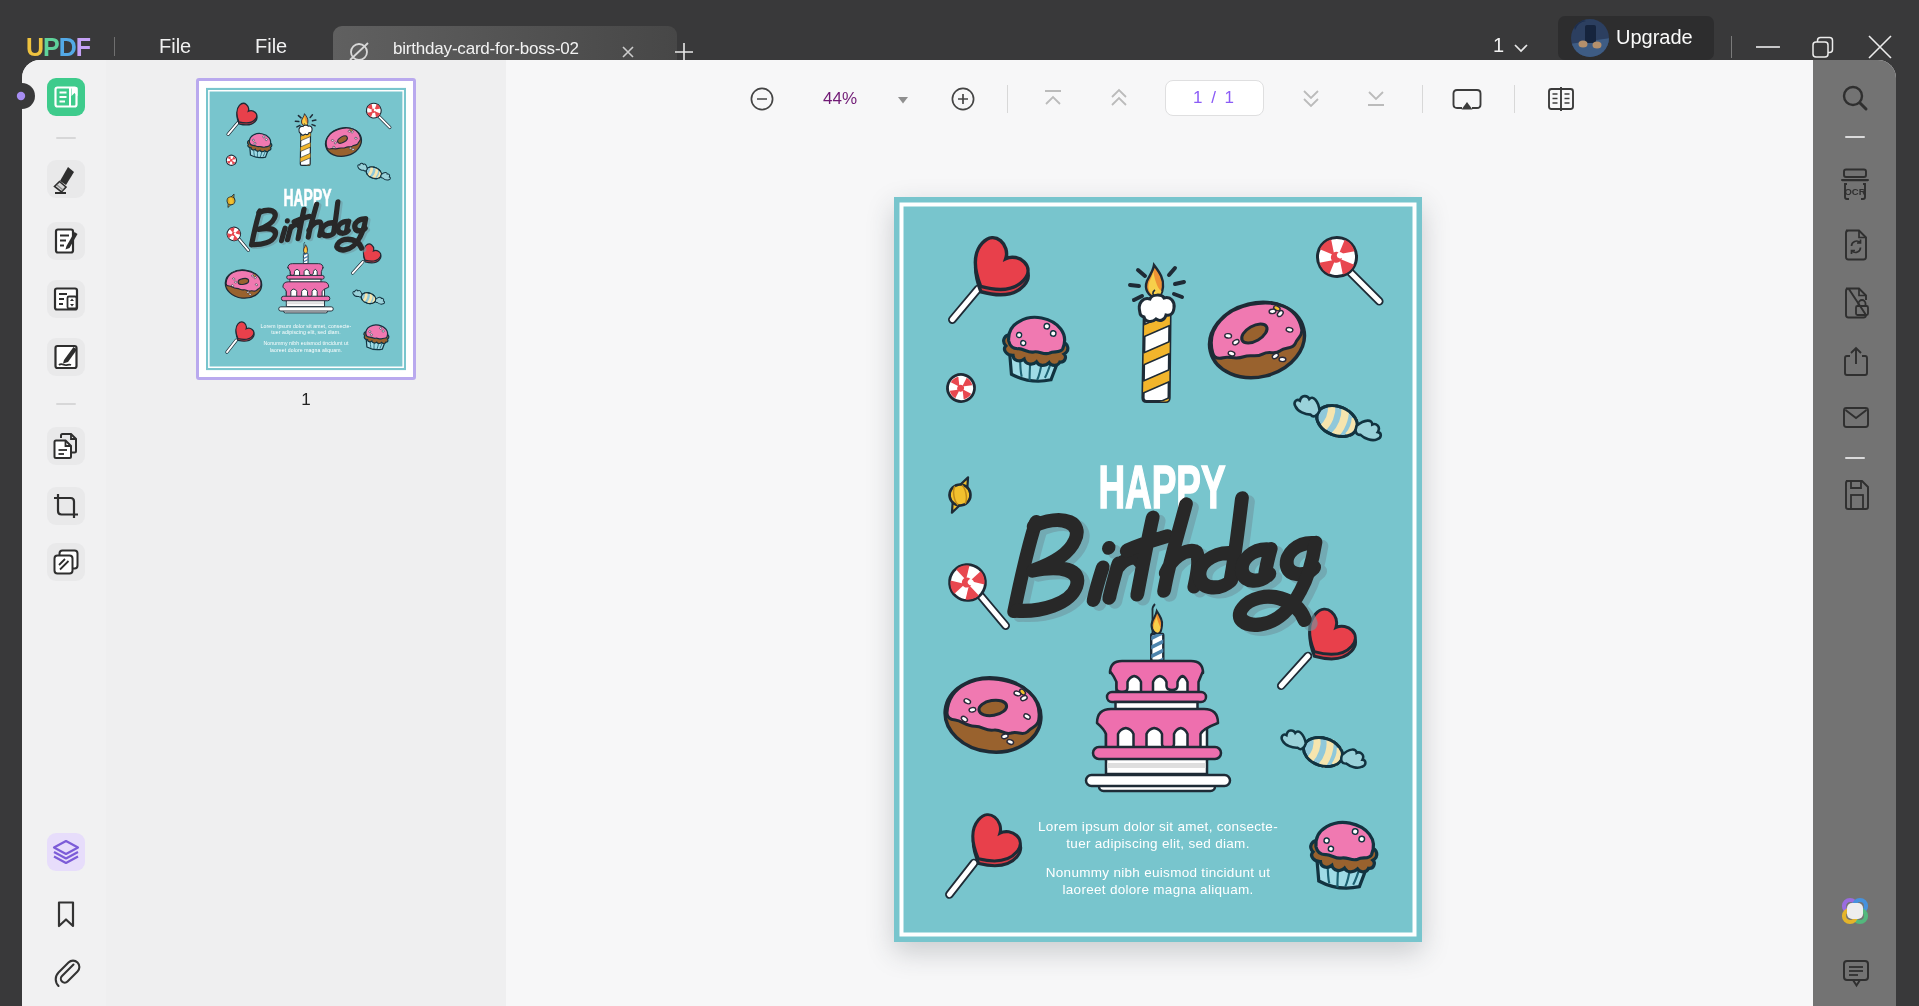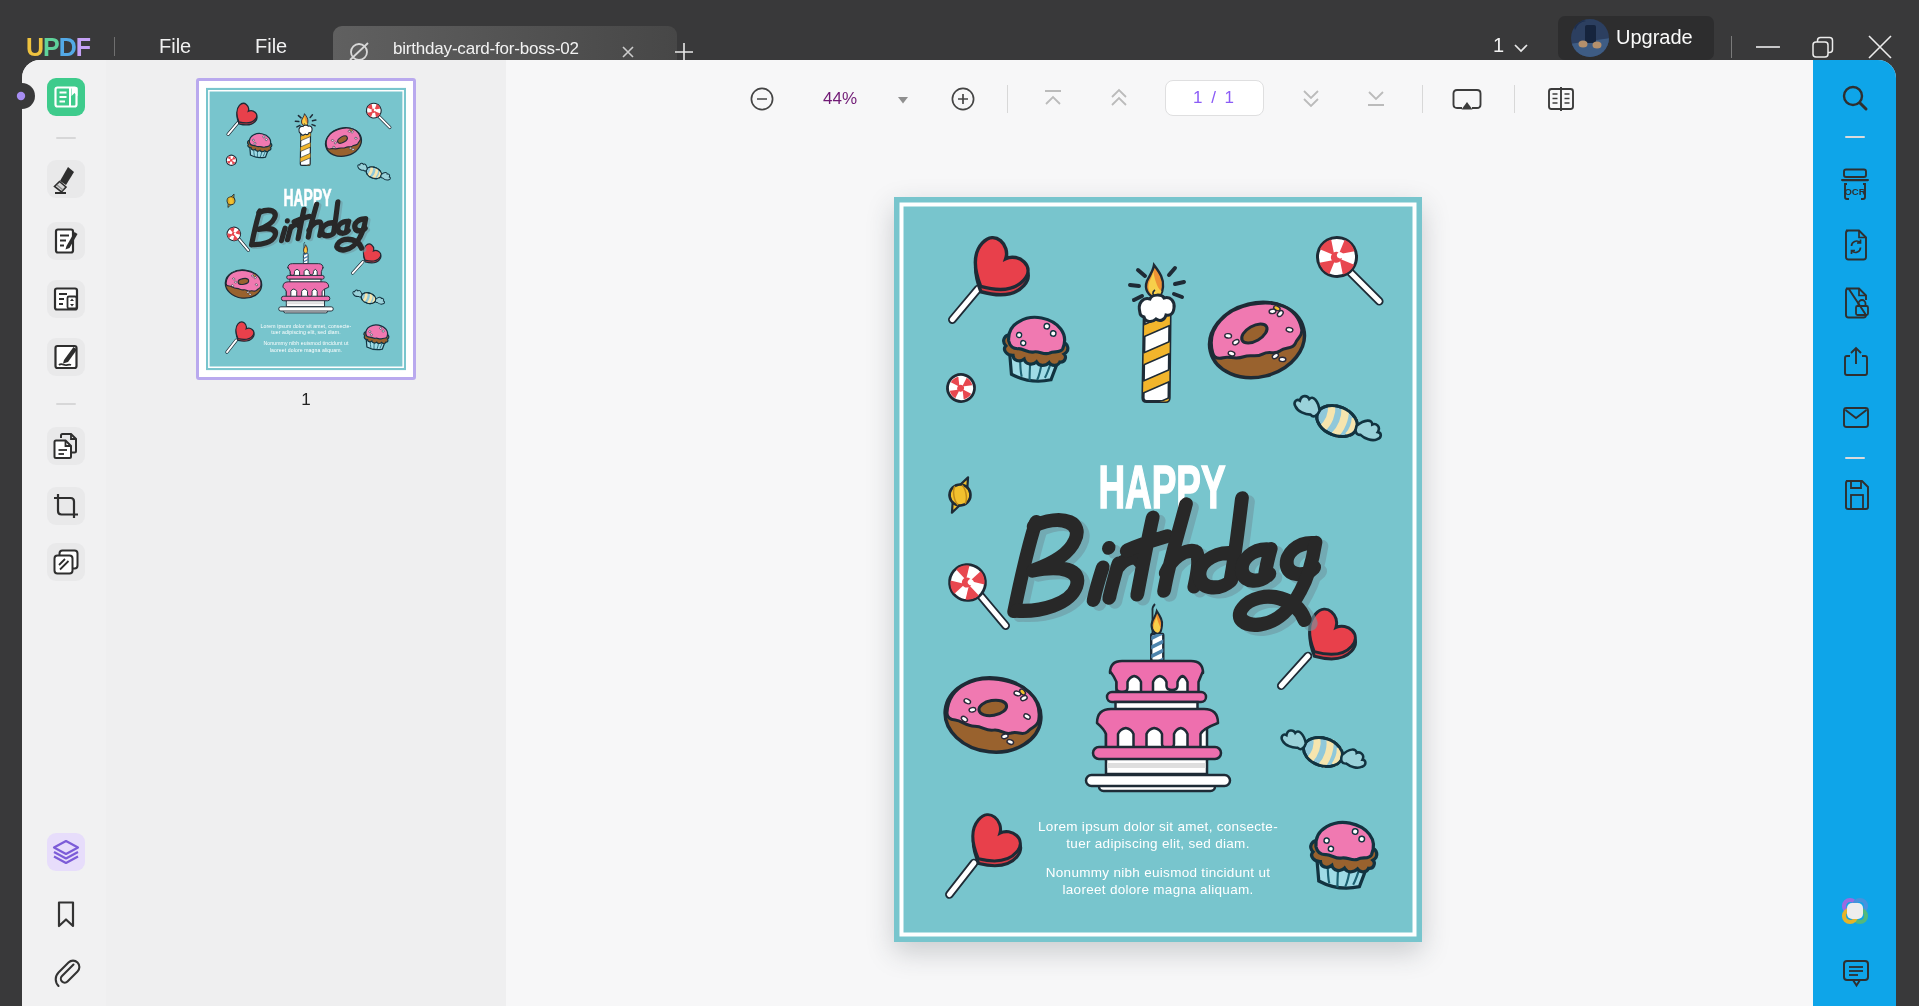--- a/index.html
+++ b/index.html
@@ -16,21 +16,21 @@
      background:linear-gradient(90deg,#606060,#474747); border-radius:9px 9px 0 0;padding-left:28px; }
   #tabname { position:absolute; left:60px; top:13px; color:#f2f2f2; font-size:17px; letter-spacing:-0.2px;}
   #upgr { position:absolute; left:1558px; top:0; width:156px; height:44px; background:#2d2d2e; border-radius:7px; }
   #upgr .txt { position:absolute; left:58px; top:10px; color:#fafafa; font-size:20px; }
   
   #panel { position:absolute; left:22px; top:60px; width:1874px; height:946px;
      background:#f1f1f2; border-radius:18px 18px 0 0; overflow:hidden; }
   #iconstrip { position:absolute; left:0; top:0; width:84px; height:946px; background:#f1f1f2; }
   #thumbpanel { position:absolute; left:84px; top:0; width:400px; height:946px; background:#efeff0; }
   #canvas { position:absolute; left:484px; top:0; width:1307px; height:946px; background:#f7f7f8; }
-  #rightbar { position:absolute; left:1791px; top:0; width:83px; height:946px; background:#0ea5e9; }
+  #rightbar { position:absolute; left:1791px; top:0; width:83px; height:946px; background:#737373; }
   .tile { position:absolute; left:25px; width:38px; height:38px; background:#e9e9ea; border-radius:9px; }
   #thumbsel { position:absolute; left:90px; top:18px; width:220px; height:302px; background:#ffffff;
      border:3px solid #b9a9ee; border-radius:3px; }
   #thumbnum { position:absolute; left:90px; top:330px; width:220px; text-align:center; color:#222;
      font-size:17px; }
   #card { position:absolute; left:388px; top:137px; width:528px; height:745px;
      box-shadow:0 10px 26px rgba(40,50,60,0.22); }
   .pagebox { position:absolute; left:659px; top:20px; width:99px; height:36px; background:#fff;
      border:1px solid #dfdfe0; border-radius:8px; color:#8b5cf6; font-size:17px;
      text-align:center; line-height:34px; letter-spacing:2px;}

